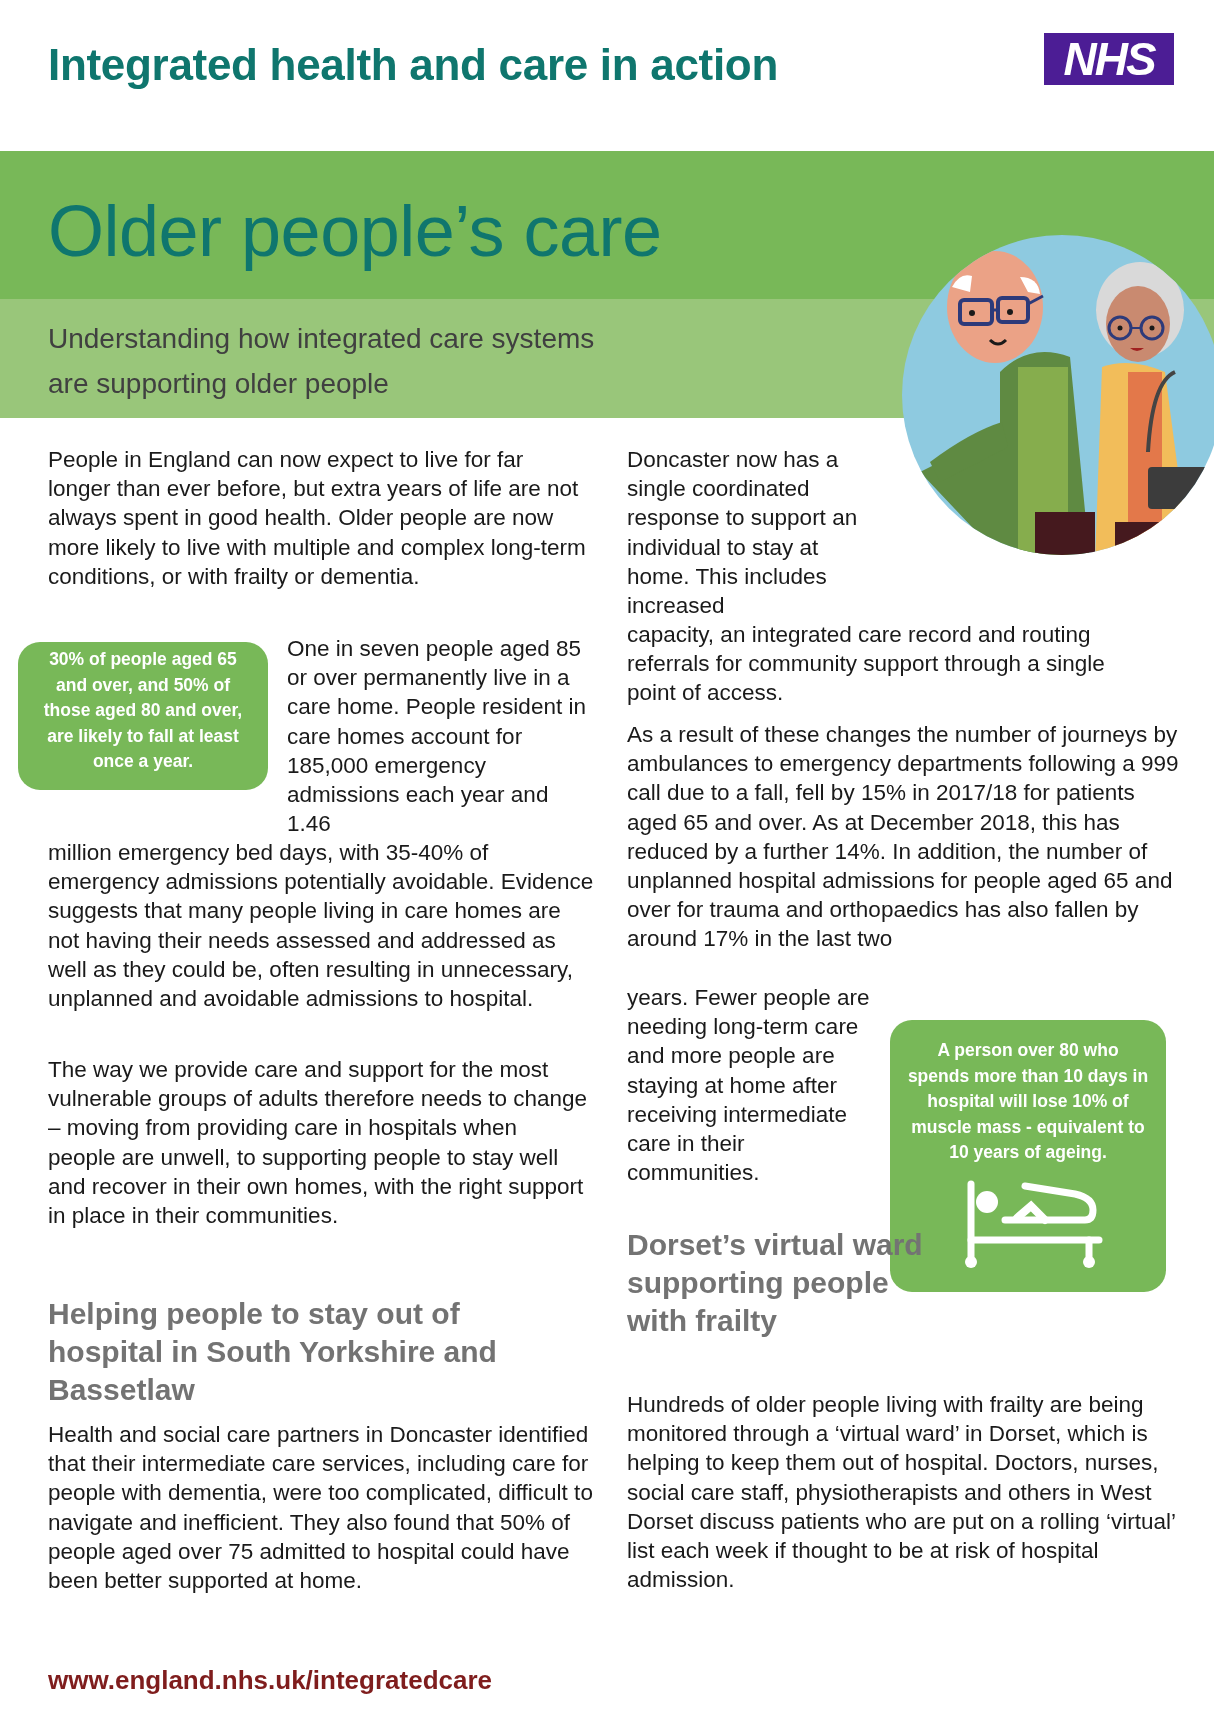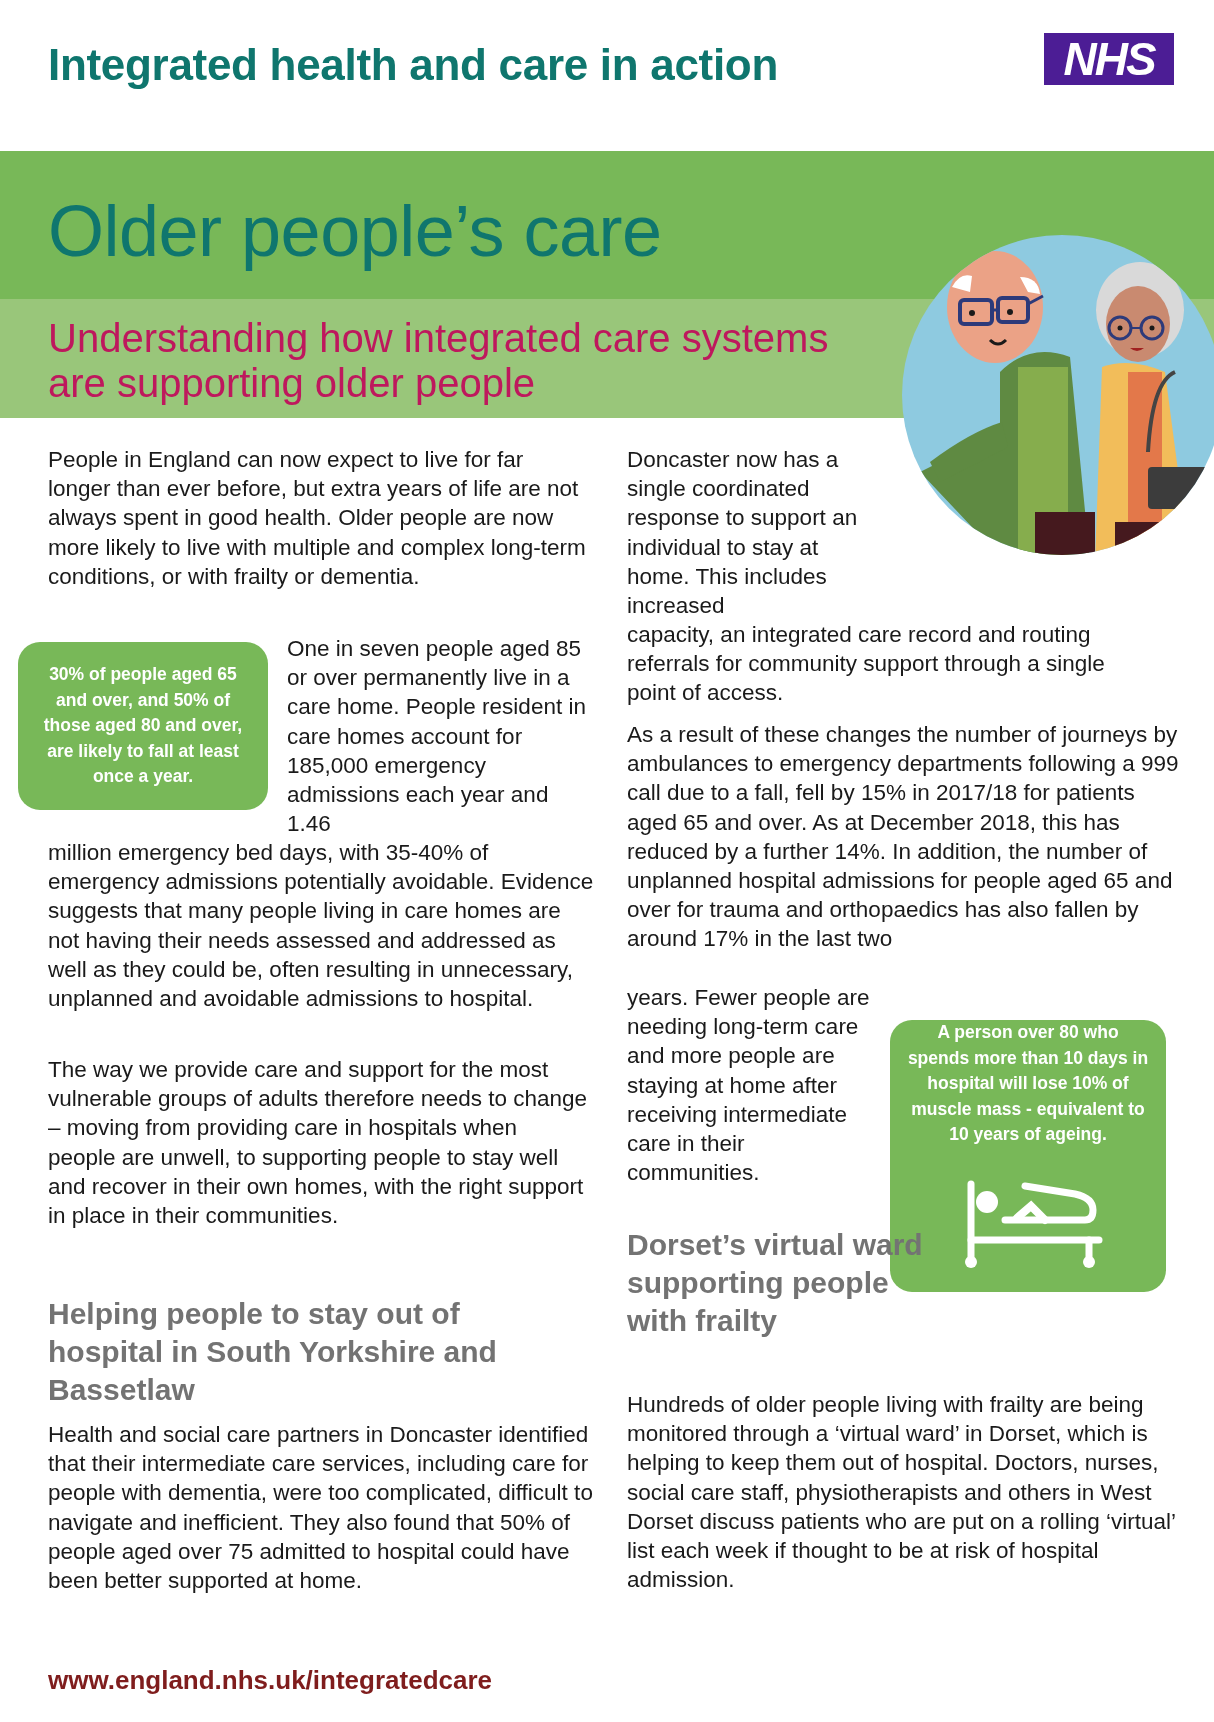--- a/index.html
+++ b/index.html
@@ -5,30 +5,30 @@
   * { box-sizing: border-box; margin: 0; padding: 0; }
   html, body { width: 1214px; height: 1722px; background: #ffffff; overflow: hidden; }
   body { position: relative; font-family: "Liberation Sans", "DejaVu Sans", sans-serif; color: #1a1a1a; }
 
   .top-title { position: absolute; left: 48px; top: 40px; font-size: 44px; font-weight: bold; color: #0f766e; letter-spacing: -0.3px; }
   .nhs-logo { position: absolute; left: 1044px; top: 33px; width: 130px; height: 52px; background: #4c1d95; color: #ffffff; font-weight: bold; font-style: italic; font-size: 46px; line-height: 52px; text-align: center; letter-spacing: -2px; }
 
   .band-dark { position: absolute; left: 0; top: 151px; width: 1214px; height: 148px; background: #78b858; }
   .band-light { position: absolute; left: 0; top: 299px; width: 1214px; height: 119px; background: #99c67a; }
   .hero-title { position: absolute; left: 48px; top: 190px; font-size: 72px; color: #0f766e; letter-spacing: -0.5px; }
-  .hero-subtitle { position: absolute; left: 48px; top: 316px; font-size: 40px; line-height: 45px; color: #be185d; width: 800px; }
+  .hero-subtitle { position: absolute; left: 48px; top: 316px; font-size: 28px; line-height: 45px; color: #404040; width: 800px; }
 
   .illustration { position: absolute; left: 890px; top: 232px; width: 324px; height: 330px; }
 
   .para { position: absolute; font-size: 22.5px; line-height: 29.2px; color: #1a1a1a; }
   .heading-green { position: absolute; color: #737373; font-weight: bold; font-size: 30px; line-height: 38px; }
 
   .stat-box { position: absolute; background: #78b858; border-radius: 22px; color: #ffffff; font-weight: bold; text-align: center; }
-  .stat-box-1 { left: 18px; top: 642px; width: 250px; height: 168px; font-size: 17.5px; line-height: 25.5px; padding-top: 20px; }
-  .stat-box-2 { left: 890px; top: 1020px; width: 276px; height: 272px; font-size: 17.5px; line-height: 25.5px; }
+  .stat-box-1 { left: 18px; top: 642px; width: 250px; height: 148px; font-size: 17.5px; line-height: 25.5px; padding-top: 5px; }
+  .stat-box-2 { left: 890px; top: 1020px; width: 276px; height: 272px; font-size: 17.5px; line-height: 25.5px; padding-top: 18px; }
   .bed-icon { position: absolute; left: 965px; top: 1180px; width: 140px; height: 90px; }
 
   .footer-url { position: absolute; left: 48px; top: 1665px; font-size: 26px; font-weight: bold; color: #7f1d1d; }
 </style>
 </head>
 <body>
 
 <div class="top-title">Integrated health and care in action</div>
 <div class="nhs-logo">NHS</div>
 

